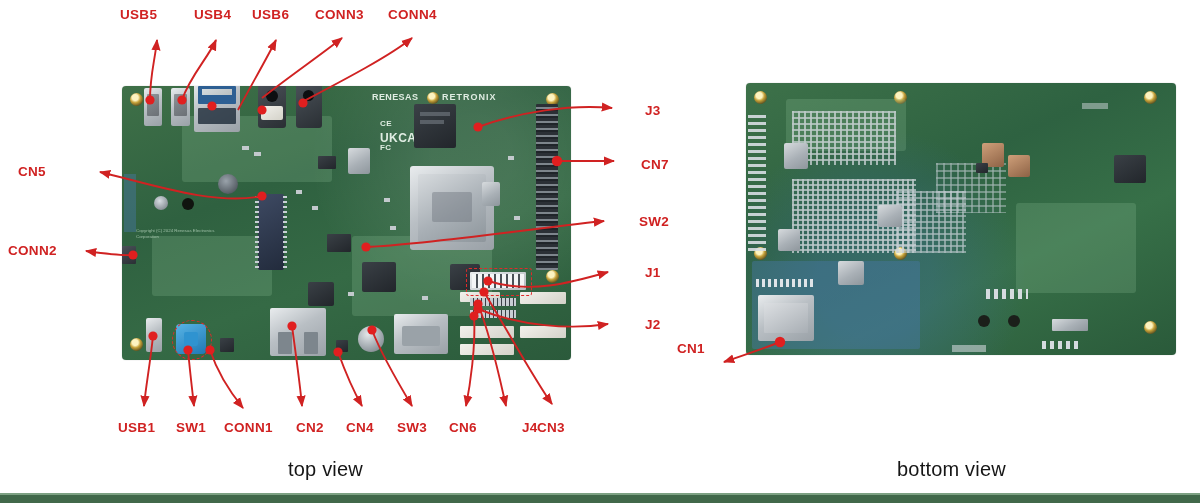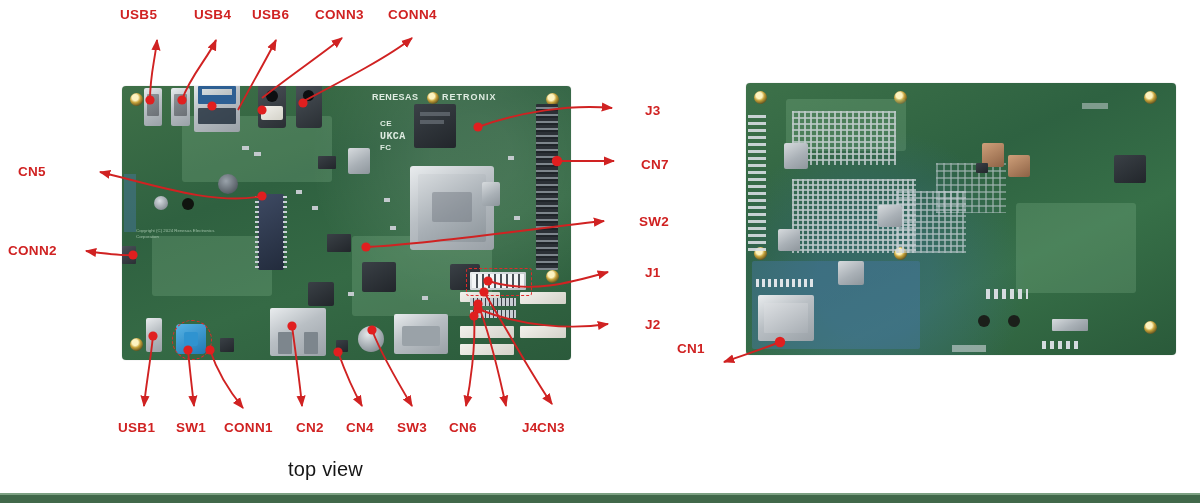--- a/index.html
+++ b/index.html
@@ -126,21 +126,21 @@
     <div class="pt dark2" style="left:136px;top:-2px;width:28px;height:44px;border-radius:3px;"></div>
     <div class="pt" style="left:144px;top:4px;width:12px;height:12px;border-radius:50%;background:#0d0f11;"></div>
     <div class="pt wht" style="left:139px;top:20px;width:22px;height:14px;border-radius:2px;"></div>
 
     <div class="pt dark2" style="left:174px;top:-2px;width:26px;height:44px;border-radius:3px;"></div>
     <div class="pt" style="left:181px;top:4px;width:11px;height:11px;border-radius:50%;background:#0d0f11;"></div>
 
     <div class="txt" style="left:250px;top:6px;font-size:9px;font-weight:bold;">RENESAS</div>
     <div class="txt" style="left:320px;top:6px;font-size:9px;font-weight:bold;letter-spacing:1px;">RETRONIX</div>
     <div class="txt" style="left:258px;top:33px;font-size:8px;font-weight:bold;">CE</div>
-    <div class="txt" style="left:258px;top:45px;font-size:10px;font-weight:bold;font-family:Liberation Mono, monospace;">UKCA</div>
+    <div class="txt" style="left:258px;top:45px;font-size:12px;font-weight:bold;">UKCA</div>
     <div class="txt" style="left:258px;top:57px;font-size:8px;font-weight:bold;">FC</div>
     <div class="txt-dim" style="left:14px;top:142px;width:80px;white-space:normal;">Copyright (C) 2024 Renesas Electronics Corporation</div>
 
     <div class="pt dark" style="left:292px;top:18px;width:42px;height:44px;border-radius:2px;"></div>
     <div class="pt" style="left:298px;top:26px;width:30px;height:4px;background:#6b7279;opacity:.7;"></div>
     <div class="pt" style="left:298px;top:34px;width:24px;height:4px;background:#6b7279;opacity:.7;"></div>
 
     <div class="pt silver" style="left:288px;top:80px;width:84px;height:84px;border-radius:3px;"></div>
     <div class="pt silver2" style="left:296px;top:88px;width:68px;height:68px;border-radius:2px;"></div>
     <div class="pt" style="left:310px;top:106px;width:40px;height:30px;background:rgba(110,118,126,.45);border-radius:2px;"></div>
@@ -334,16 +334,17 @@
   <div class="lbl" style="left:296px;top:420px;">CN2</div>
   <div class="lbl" style="left:346px;top:420px;">CN4</div>
   <div class="lbl" style="left:397px;top:420px;">SW3</div>
   <div class="lbl" style="left:449px;top:420px;">CN6</div>
   <div class="lbl" style="left:522px;top:420px;">J4</div>
   <div class="lbl" style="left:537px;top:420px;">CN3</div>
 
   <div class="lbl" style="left:677px;top:341px;">CN1</div>
 
   <div class="caption" style="left:288px;top:458px;">top view</div>
+  <div class="caption" style="left:897px;top:458px;">bottom view</div>
 
   <div class="footer-rule-hi"></div>
   <div class="footer-rule"></div>
 </div>
 
 </body></html>

